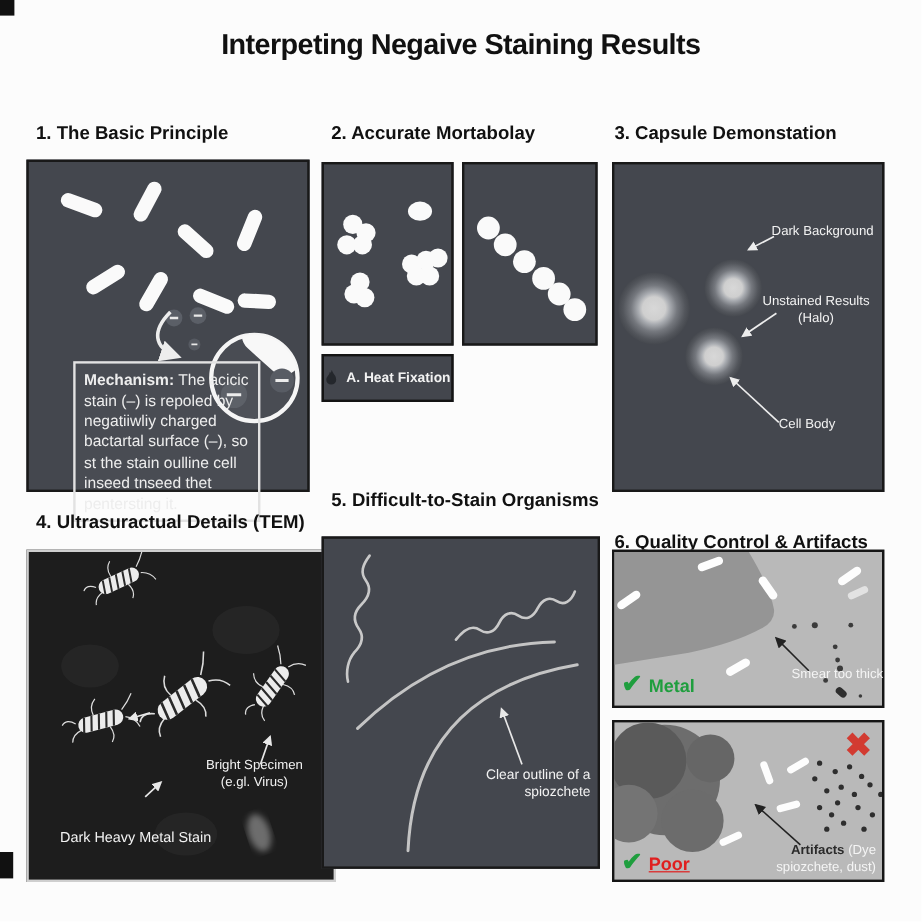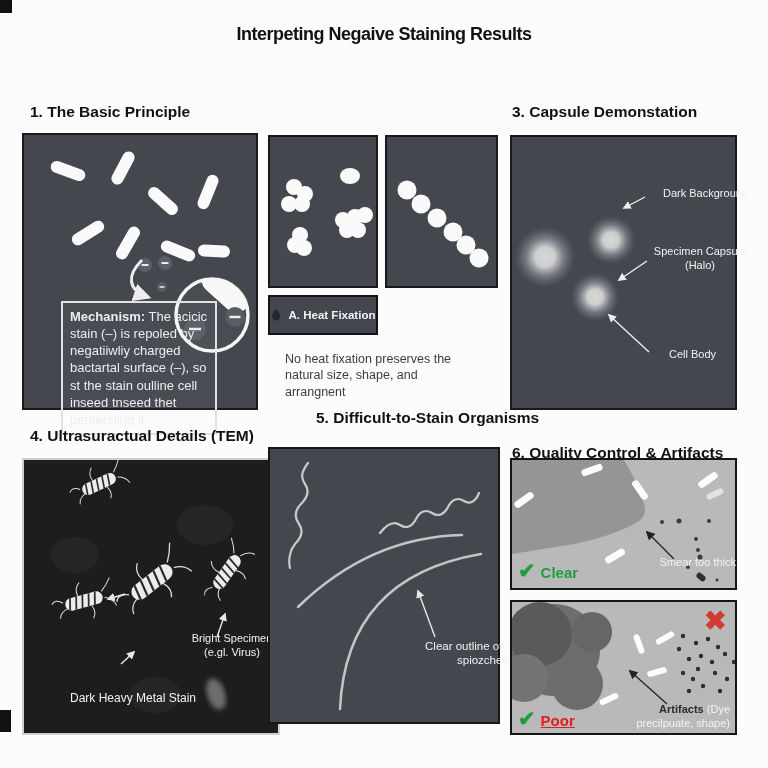--- a/index.html
+++ b/index.html
@@ -1,25 +1,25 @@
 <!DOCTYPE html>
 <html><head>
 <meta charset="utf-8">
 <style>
   html,body{margin:0;padding:0;background:#fff;}
   .page{position:relative;width:768px;height:768px;background:#fcfcfc;
         font-family:"Liberation Sans",sans-serif;overflow:hidden;}
   .mark{position:absolute;background:#111;}
   .title{position:absolute;top:24px;left:0;right:0;text-align:center;
-         font-size:18px;font-weight:700;color:#111;letter-spacing:-0.5px;}
+         font-size:24px;font-weight:700;color:#111;letter-spacing:-0.5px;}
   .hdr{position:absolute;font-size:15.5px;font-weight:700;color:#111;}
   .panel{position:absolute;background:#44474e;border:2px solid #191919;box-sizing:border-box;}
   .panel svg{display:block;width:100%;height:100%;}
   .lightpanel{position:absolute;background:#b9b9b9;border:2px solid #151515;box-sizing:border-box;}
-  .wlabel{position:absolute;color:#f2f2f2;font-size:11px;line-height:1.25;margin-left:20px;}
+  .wlabel{position:absolute;color:#f2f2f2;font-size:11px;line-height:1.25;}
   .mechbox{position:absolute;left:16px;top:166px;width:138px;border:2px solid #e2e2e2;
            background:rgba(255,255,255,0.03);color:#ededed;font-size:13px;
            line-height:1.32;padding:5px 7px;margin-left:21px;}
   .mechbox b{font-weight:700;}
   .methodbox{position:absolute;background:#43464d;border:2px solid #141414;box-sizing:border-box;
              color:#f2f2f2;font-size:11.5px;font-weight:600;display:flex;align-items:center;
              justify-content:center;gap:7px;}
   .caption{position:absolute;left:285px;top:351px;width:185px;color:#3d3d3d;
            font-size:12.5px;line-height:1.3;}
   .verdict{position:absolute;display:flex;align-items:flex-end;gap:5px;}
@@ -79,20 +79,21 @@
           <circle cx="171" cy="194" r="11" fill="#585c64"></circle>
             <line x1="165" y1="194" x2="177" y2="194" stroke="#ececec" stroke-width="2.5"></line>
           <circle cx="211" cy="182" r="10" fill="#585c64"></circle>
             <line x1="205.5" y1="182" x2="216.5" y2="182" stroke="#ececec" stroke-width="2.5"></line>
         </g>
       </g>
     </svg>
     <div class="mechbox"><b>Mechanism:</b><span> The acicic stain (–) is repoled by negatiiwliy charged bactartal surface (–), so st the stain oulline cell inseed tnseed thet pentersting it.</span></div>
   </div>
 
+  <div class="hdr" style="left:276px;top:103px;">2. Accurate Mortabolay</div>
   <div class="panel" style="left:268px;top:135px;width:110px;height:153px;">
     <svg viewBox="0 0 106 149">
       <g fill="#fafafa">
         <circle cx="24" cy="50" r="8"></circle>
           <circle cx="35" cy="57" r="8"></circle>
           <circle cx="19" cy="67" r="8"></circle>
           <circle cx="32" cy="67" r="8"></circle>
         <ellipse cx="80" cy="39" rx="10" ry="8"></ellipse>
         <circle cx="73" cy="83" r="8"></circle>
           <circle cx="85" cy="80" r="8"></circle>
@@ -116,21 +117,20 @@
           <circle cx="92" cy="121" r="9.5"></circle>
       </g>
     </svg>
   </div>
   <div class="methodbox" style="left:268px;top:295px;width:110px;height:40px;">
     <svg width="11" height="14" viewBox="0 0 12 15">
       <path d="M6,0 C7,4 10,5 10,9 A4.5,4.5 0 1 1 1,9 C1,6 4,5 4,2 C5,3.5 5.5,2 6,0 Z" fill="#24272c"></path>
     </svg>
     <span>A. Heat Fixation</span>
   </div>
-  <div class="caption">No heat fixation preserves the natural size, shape, and arrangnent</div>
 
   <div class="hdr" style="left:512px;top:103px;">3. Capsule Demonstation</div>
   <div class="panel" style="left:510px;top:135px;width:227px;height:275px;">
     <svg viewBox="0 0 223 271">
       <defs>
         <radialGradient id="halo">
           <stop offset="0%" stop-color="#d8d8d8"></stop>
             <stop offset="32%" stop-color="#cfcfcf"></stop>
           <stop offset="44%" stop-color="#a9acb1"></stop>
             <stop offset="64%" stop-color="#75787e"></stop>
@@ -144,21 +144,21 @@
       <circle cx="33" cy="120" r="30" fill="url(#halo)"></circle>
       <circle cx="99" cy="103" r="24" fill="url(#halo)"></circle>
       <circle cx="83" cy="160" r="24" fill="url(#halo)"></circle>
       <g stroke="#ededed" stroke-width="1.4" fill="none">
         <line x1="133" y1="60" x2="112" y2="71" marker-end="url(#aw3)"></line>
         <line x1="135" y1="124" x2="107" y2="143" marker-end="url(#aw3)"></line>
         <line x1="137" y1="215" x2="97" y2="178" marker-end="url(#aw3)"></line>
       </g>
     </svg>
     <div class="wlabel" style="left:131px;top:50px;width:92px;">Dark Background</div>
-    <div class="wlabel" style="left:114px;top:108px;width:108px;text-align:center;">Specimen Capsule (Halo)</div>
+    <div class="wlabel" style="left:114px;top:108px;width:108px;text-align:center;">Unstained Results (Halo)</div>
     <div class="wlabel" style="left:137px;top:211px;width:70px;">Cell Body</div>
   </div>
 
   <div class="hdr" style="left:30px;top:427px;">4. Ultrasuractual Details (TEM)</div>
   <div class="panel" style="left:22px;top:458px;width:258px;height:277px;background:#1d1d1d;border:2px solid #cfcfcf;">
     <svg viewBox="0 0 232 273">
       <defs>
         <marker id="aw4" viewBox="0 0 10 10" refX="8" refY="5" markerWidth="6" markerHeight="6" orient="auto">
           <path d="M0,0 L10,5 L0,10 z" fill="#e8e8e8"></path>
         </marker>
@@ -182,21 +182,21 @@
       <g stroke="#e8e8e8" stroke-width="1.4" fill="none">
         <line x1="90" y1="134" x2="73" y2="139" marker-end="url(#aw4)"></line>
         <line x1="86" y1="204" x2="99" y2="192" marker-end="url(#aw4)"></line>
         <line x1="182" y1="177" x2="190" y2="154" marker-end="url(#aw4)"></line>
       </g>
     </svg>
     <div class="wlabel" style="left:136px;top:172px;width:104px;text-align:center;">Bright Specimen (e.gl. Virus)</div>
     <div class="wlabel" style="left:26px;top:231px;width:140px;font-size:12px;">Dark Heavy Metal Stain</div>
   </div>
 
-  <div class="hdr" style="left:276px;top:409px;margin-left:40px;">5. Difficult-to-Stain Organisms</div>
+  <div class="hdr" style="left:276px;top:409px;">5. Difficult-to-Stain Organisms</div>
   <div class="panel" style="left:268px;top:447px;width:232px;height:277px;">
     <svg viewBox="0 0 228 273">
       <defs>
         <marker id="aw5" viewBox="0 0 10 10" refX="8" refY="5" markerWidth="6" markerHeight="6" orient="auto">
           <path d="M0,0 L10,5 L0,10 z" fill="#e8e8e8"></path>
         </marker>
       </defs>
       <g fill="none" stroke="#c9c9c9" stroke-width="2.2" stroke-linecap="round">
         <path d="M38,14 c-6,8 -8,14 -3,21 c5,7 2,14 -4,20 c-6,6 -7,13 -2,20 c5,7 2,14 -4,20 c-5,6 -7,16 -5,24"></path>
         <path d="M110,84 c8,-10 14,-12 20,-8 c6,4 12,2 16,-6 c4,-8 10,-10 16,-6 c6,4 12,2 16,-6 c4,-8 10,-10 16,-6 c6,4 12,0 15,-8"></path>
@@ -233,21 +233,21 @@
           <circle cx="186" cy="90" r="2"></circle>
           <circle cx="188" cy="97" r="2.5"></circle>
         <circle cx="176" cy="107" r="2"></circle>
           <circle cx="205" cy="120" r="1.5"></circle>
         <rect x="-5" y="-3" width="10" height="6" rx="3" fill="#2e2e2e" transform="translate(189,117) rotate(40)"></rect>
       </g>
       <line x1="162" y1="99" x2="135" y2="72" stroke="#222" stroke-width="1.3" marker-end="url(#ab6a)"></line>
     </svg>
     <div class="verdict" style="left:6px;top:100px;">
       <span class="check">✔</span>
-      <span class="goodtxt">Clear</span>
+      <span class="goodtxt">Metal</span>
     </div>
     <div class="qnote" style="left:140px;top:96px;width:84px;">Smear too thick</div>
   </div>
 
   <div class="lightpanel" style="left:510px;top:600px;width:227px;height:135px;">
     <svg viewBox="0 0 223 131">
       <defs>
         <marker id="ab6b" viewBox="0 0 10 10" refX="8" refY="5" markerWidth="7" markerHeight="7" orient="auto">
           <path d="M0,0 L10,5 L0,10 z" fill="#222"></path>
         </marker>
@@ -286,17 +286,17 @@
           <circle cx="181" cy="77" r="2.2"></circle>
       </g>
       <line x1="155" y1="102" x2="118" y2="69" stroke="#222" stroke-width="1.3" marker-end="url(#ab6b)"></line>
     </svg>
     <div class="cross" style="left:192px;top:6px;">✖</div>
     <div class="verdict" style="left:6px;top:106px;">
       <span class="check">✔</span>
       <span class="poortxt">Poor</span>
     </div>
     <div class="artnote" style="left:116px;top:100px;width:102px;">
-      <span class="b1">Artifacts</span><span class="b2"> (Dye precilpuate, shape)</span>
+      <span class="b1">Artifacts</span><span class="b2"> (Dye spiozchete, dust)</span>
     </div>
   </div>
 
 </div>
 
 </body></html>

